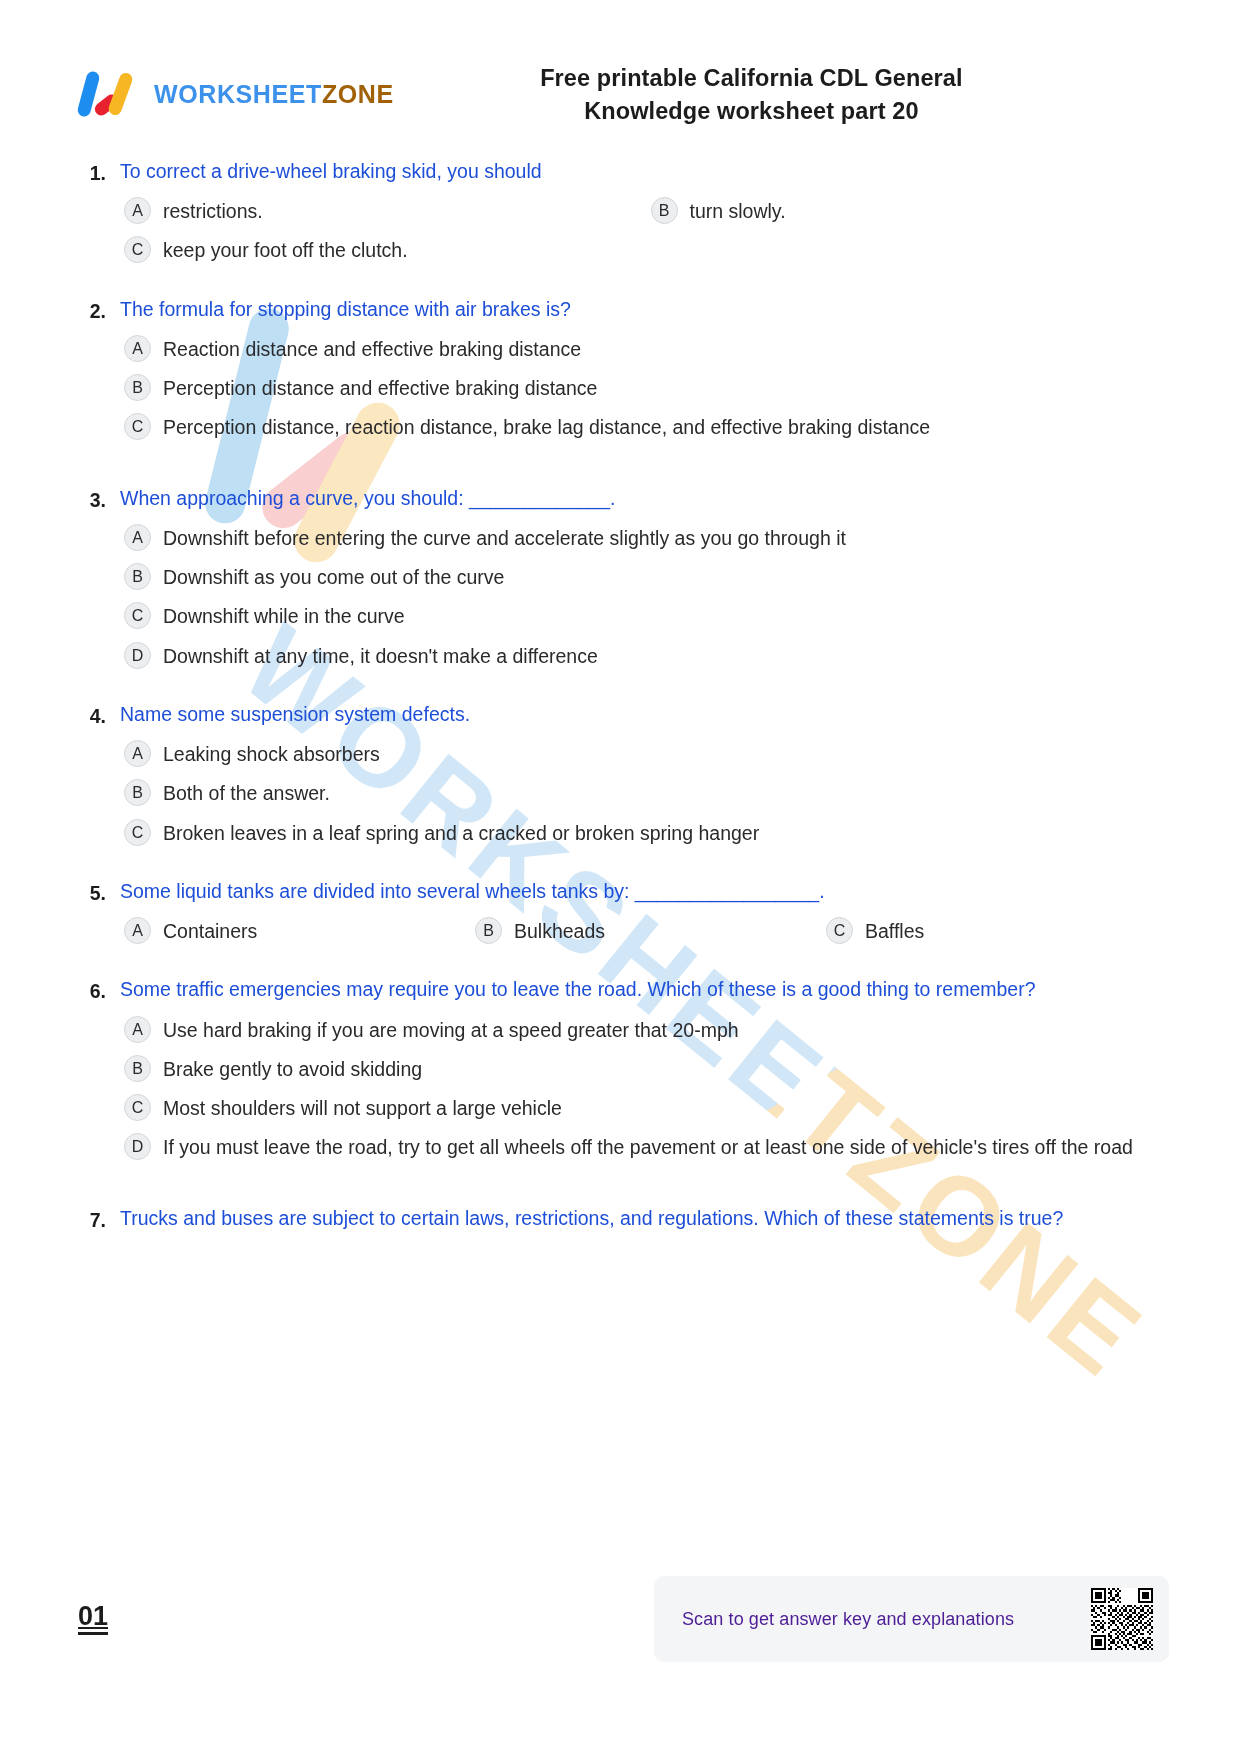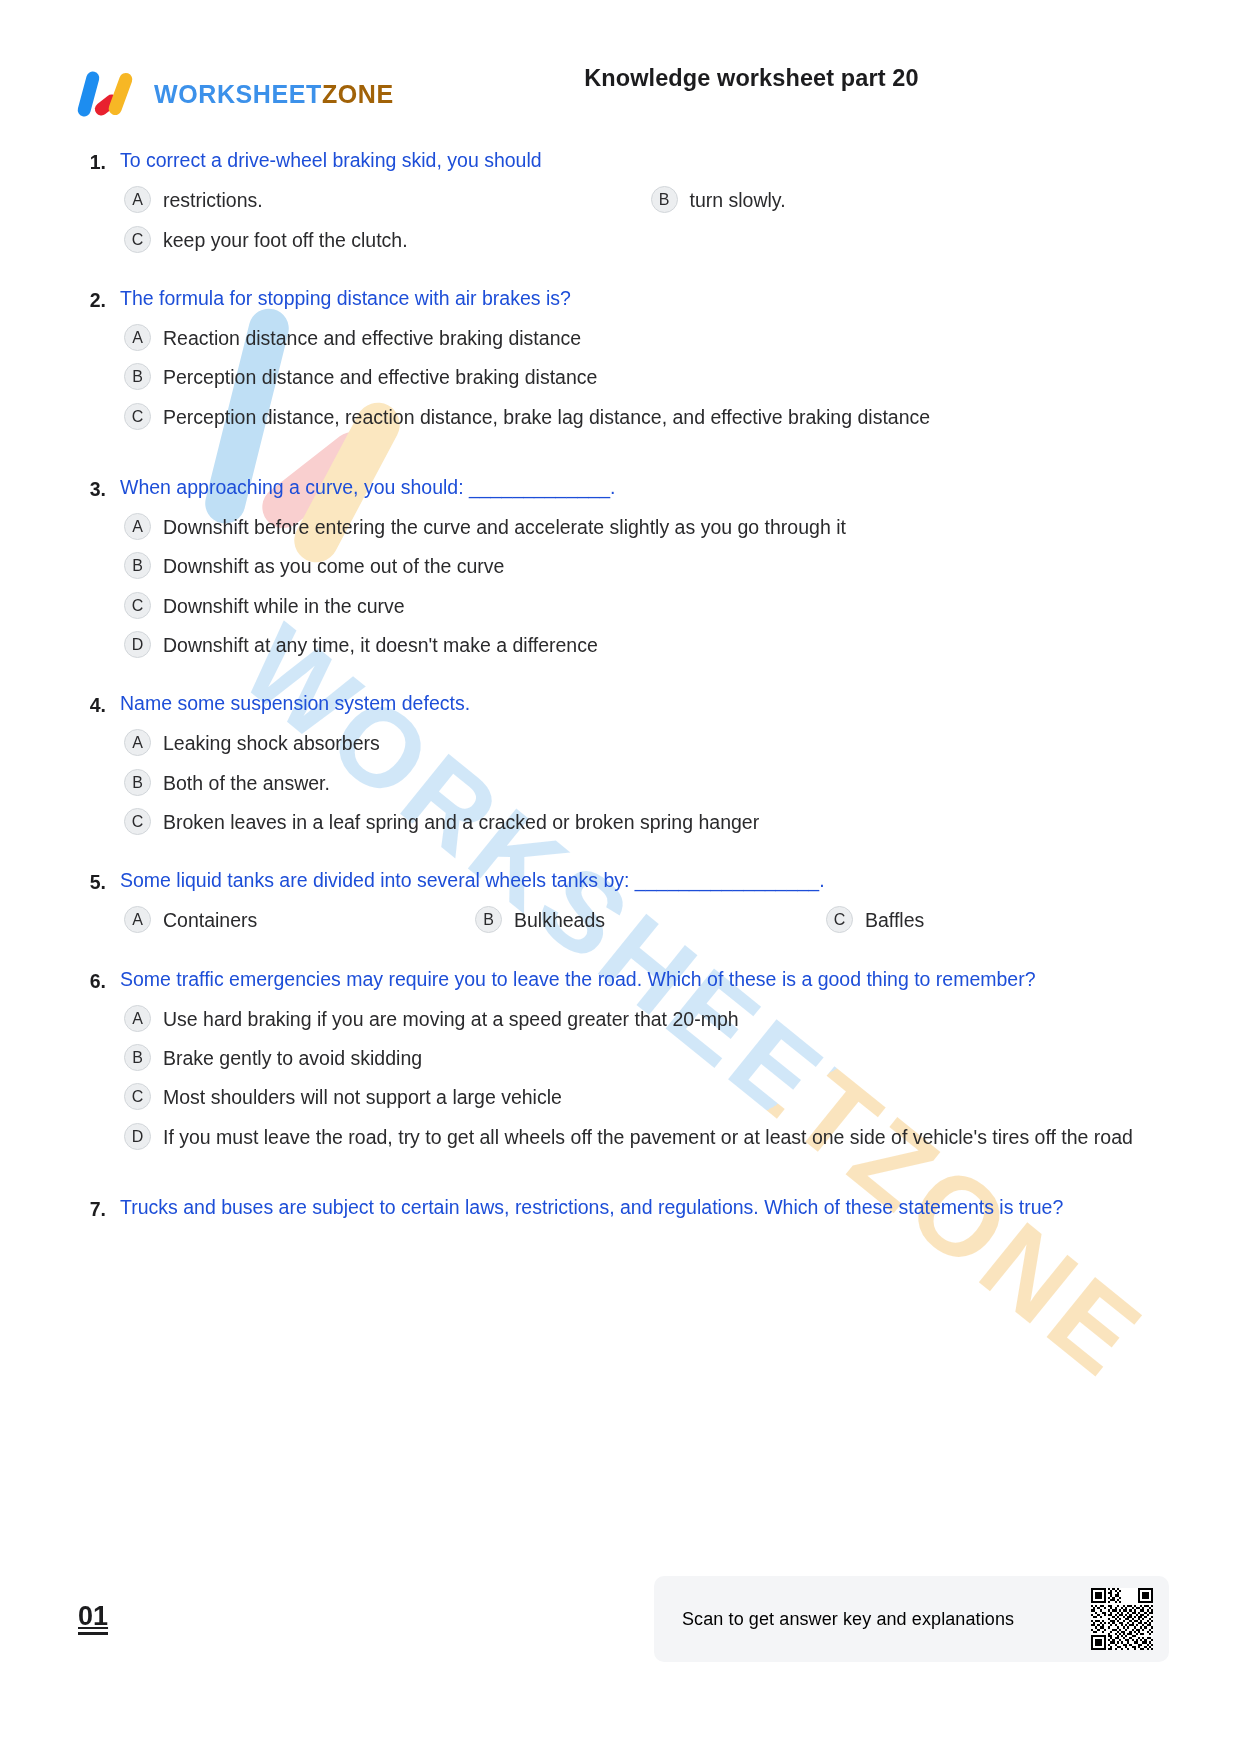--- a/index.html
+++ b/index.html
@@ -186,21 +186,21 @@
     height: 86px;
     background: #f4f5f7;
     border-radius: 10px;
     display: flex;
     align-items: center;
     justify-content: space-between;
     padding: 0 16px 0 28px;
   }
   .scan-label {
     font-size: 18px;
-    color: #000000;
+    color: #4c1d95;
     letter-spacing: .1px;
   }
   .qr { width: 62px; height: 62px; display: block; background: #fff; }
 </style>
 </head>
 <body>
 
 <div class="page">
 
   <div class="wm-layer">
@@ -215,20 +215,21 @@
   <div class="header">
     <div class="brand">
       <div class="brand-mark">
         <span class="bm bm-blue"></span>
         <span class="bm bm-red"></span>
         <span class="bm bm-yellow"></span>
       </div>
       <div class="brand-text"><span class="w1">WORKSHEET</span><span class="w2">ZONE</span></div>
     </div>
     <div class="doc-title">
+      <div>Free printable California CDL General</div>
       <div>Knowledge worksheet part 20</div>
     </div>
   </div>
 
   <div class="sheet" id="sheet">
       <div class="question">
         <div class="q-num">1.</div>
         <div class="q-body">
           <div class="q-stem">To correct a drive-wheel braking skid, you should</div>
           <div class="options cols-2">

